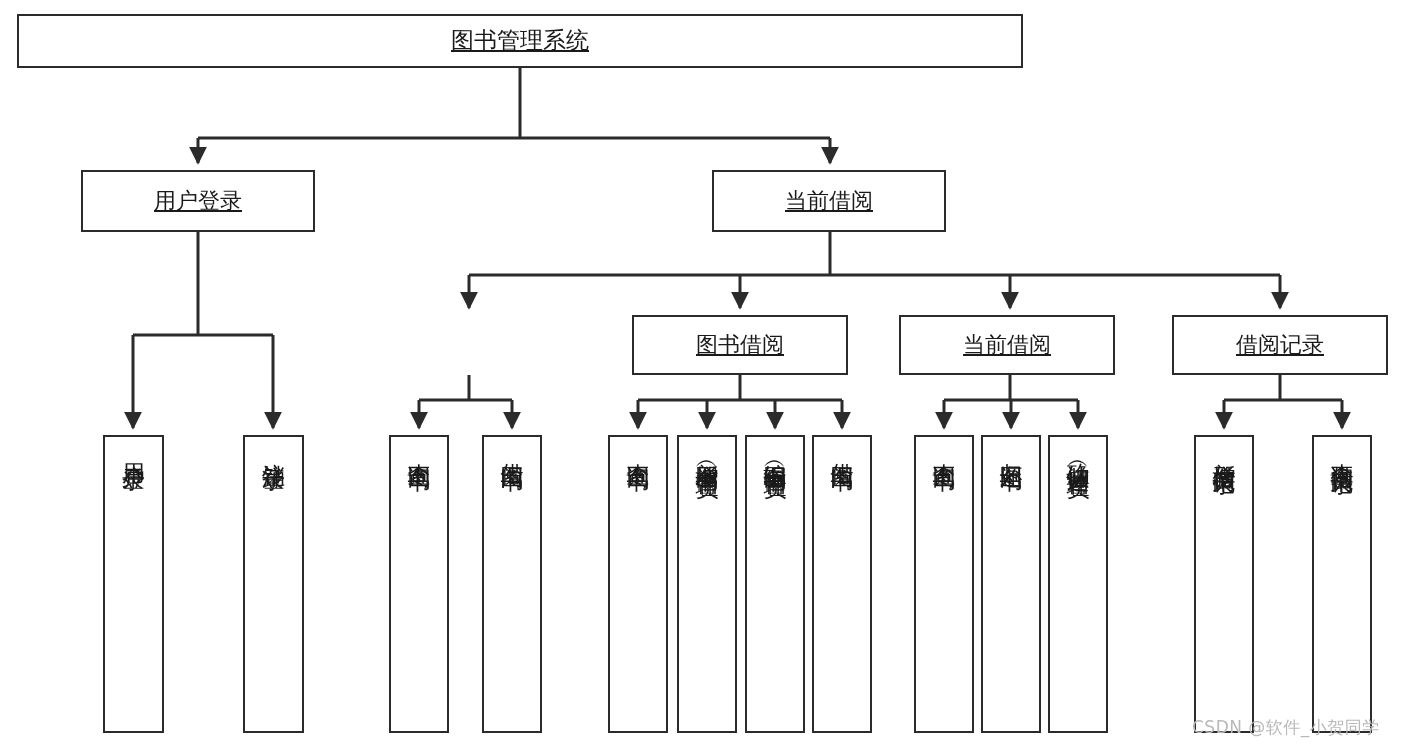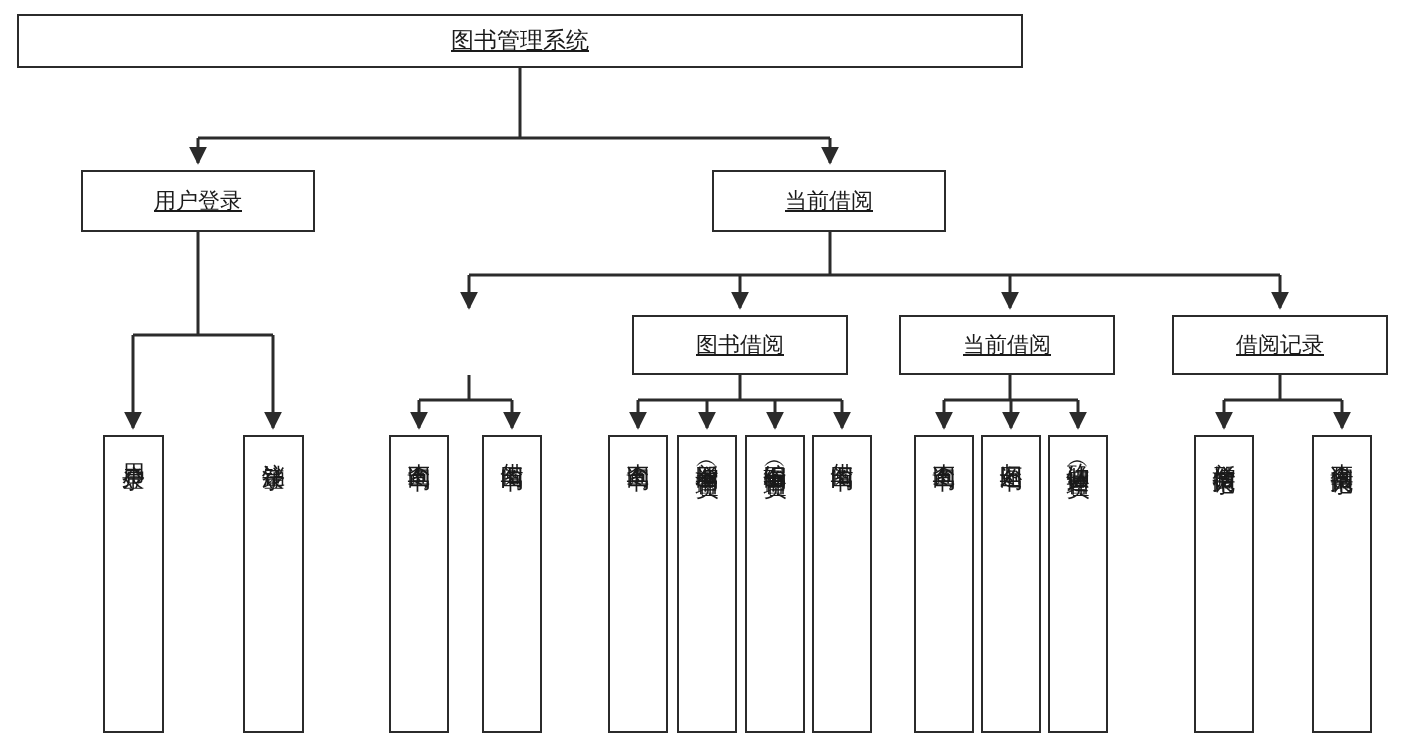--- a/index.html
+++ b/index.html
@@ -183,14 +183,15 @@
     <span class="node-label">确认归还（管理员）</span>
   </div>
 
   <div class="node vertical" style="left:1194px; top:435px; width:60px; height:298px;">
     <span class="node-label">新增借阅记录</span>
   </div>
   <div class="node vertical" style="left:1312px; top:435px; width:60px; height:298px;">
     <span class="node-label">查询借阅记录</span>
   </div>
 
+  <div class="watermark">CSDN @软件_小贺同学</div>
 
 </div>
 
 </body></html>

